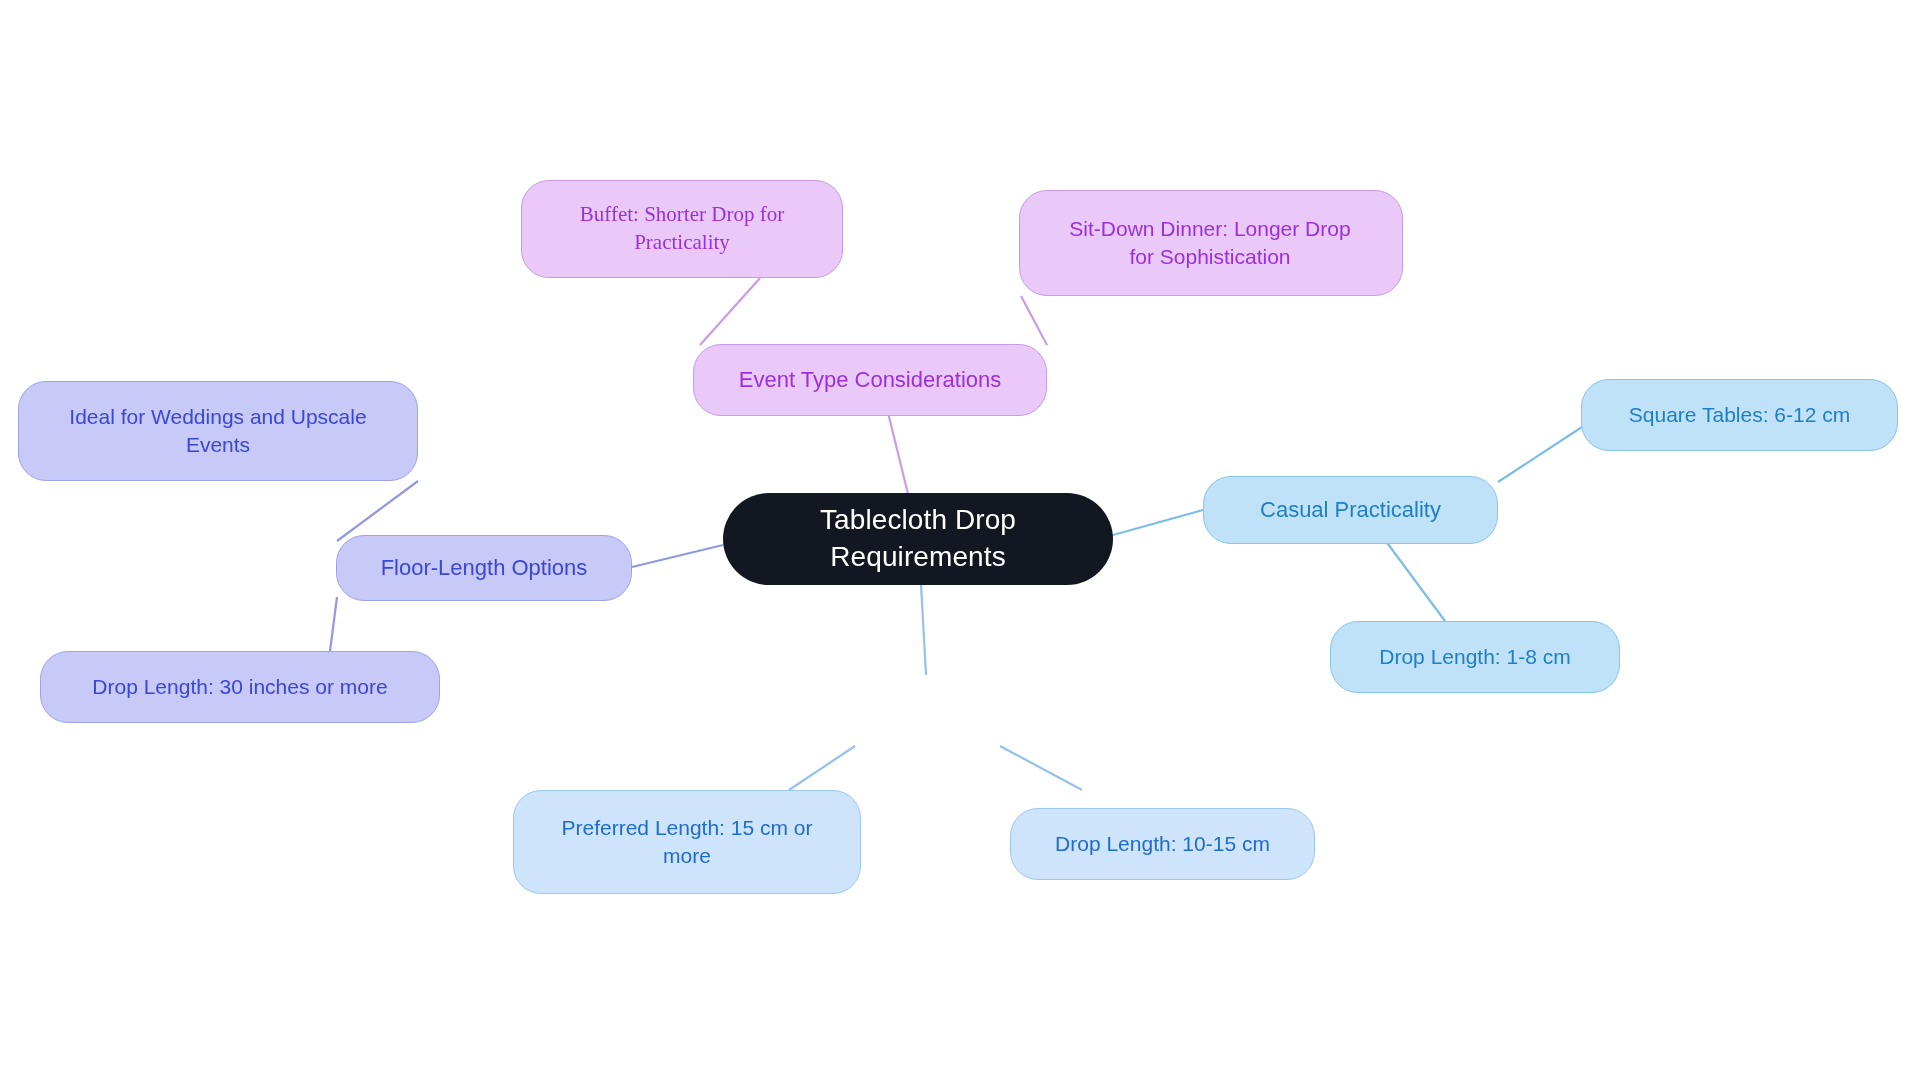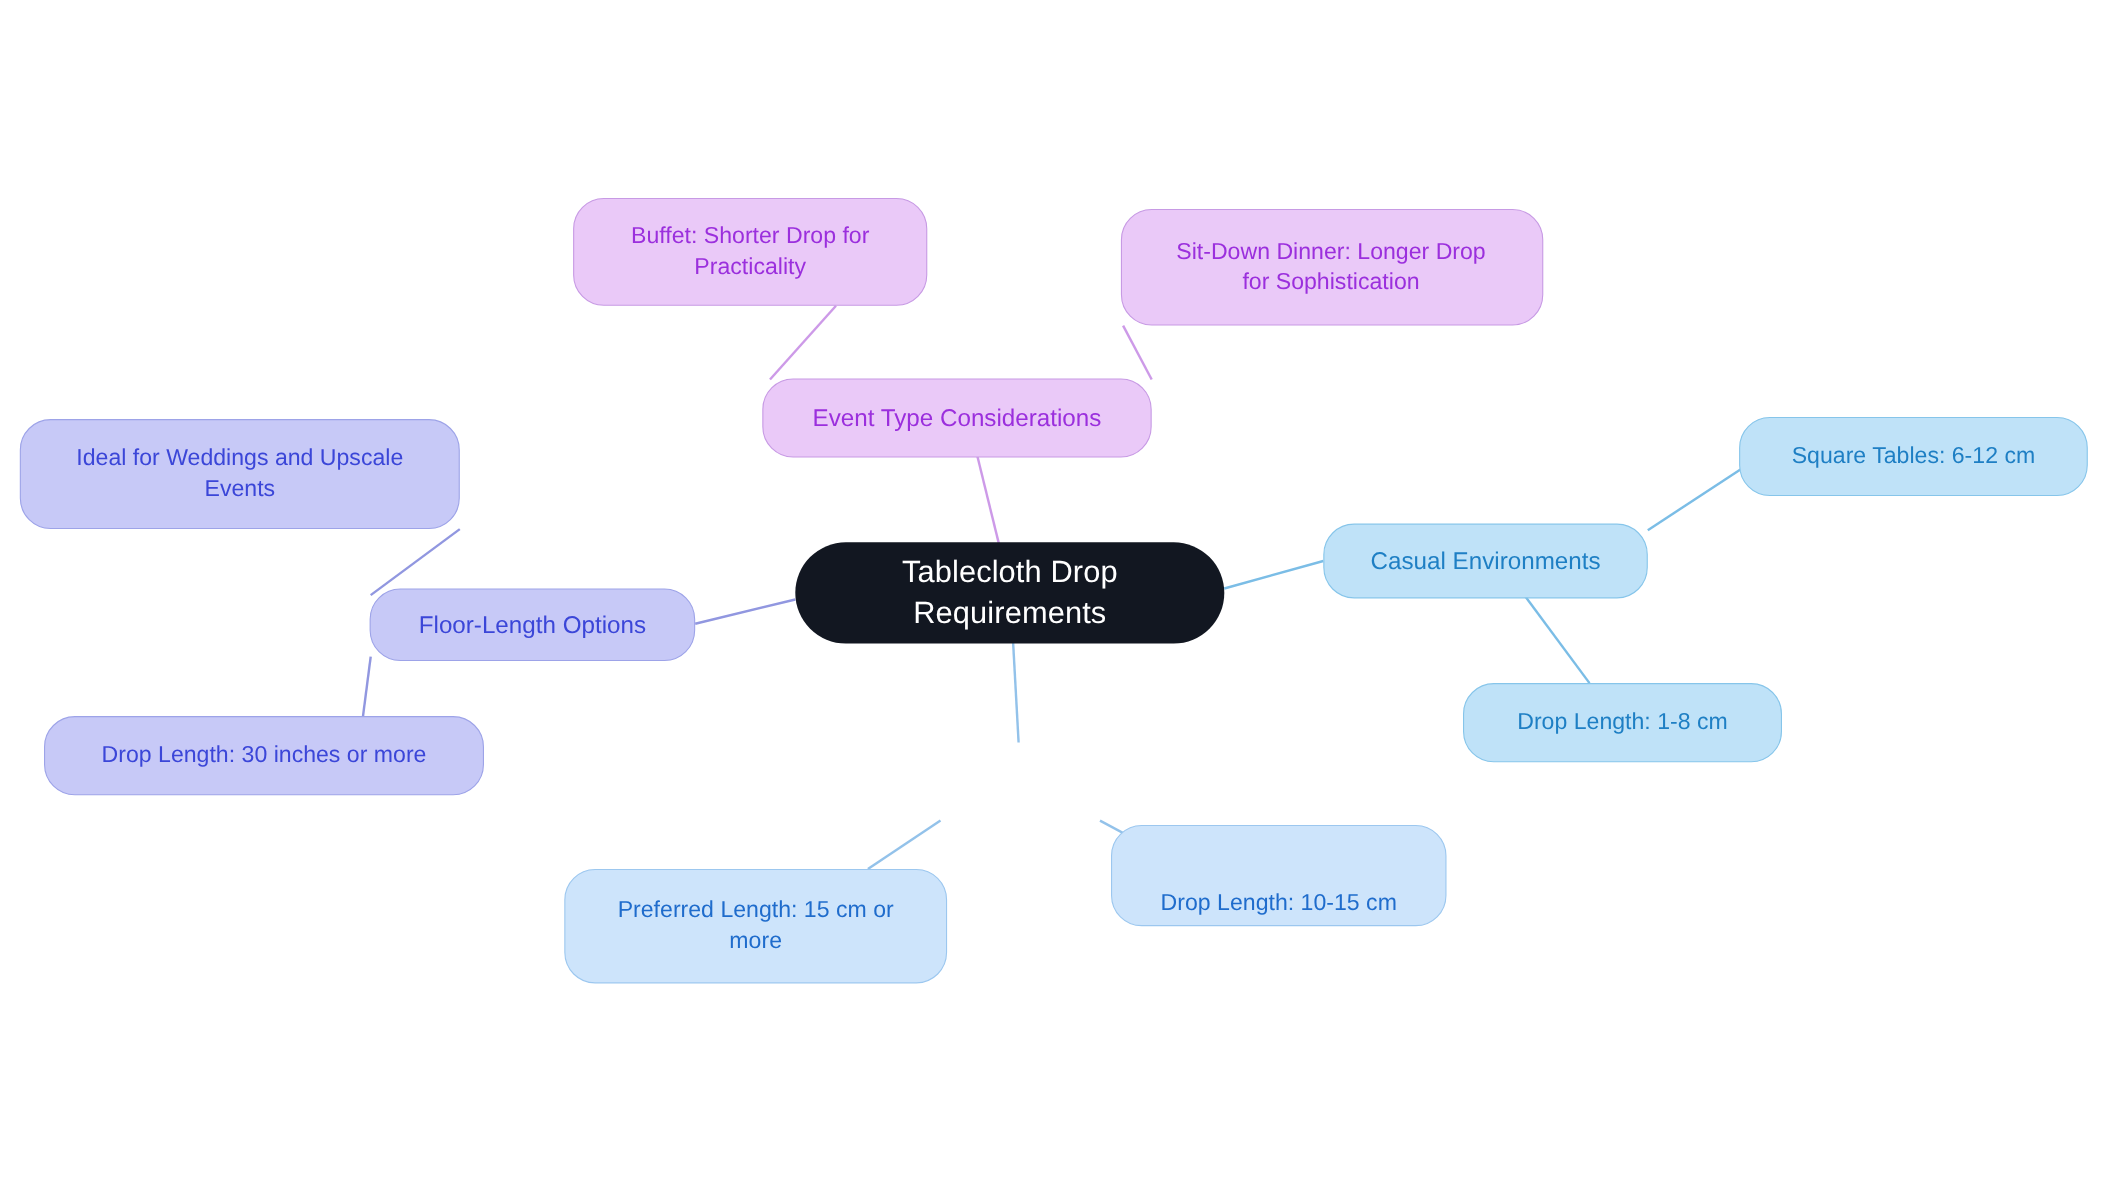--- a/index.html
+++ b/index.html
@@ -101,21 +101,21 @@
   </svg>
 
   <div class="node root" style="left:723px; top:493px; width:390px; height:92px;">
     <span>Tablecloth Drop Requirements</span>
   </div>
 
   <div class="node magenta fs-22" style="left:693px; top:344px; width:354px; height:72px;">
     <span>Event Type Considerations</span>
   </div>
 
-  <div class="node magenta fs-21" style="left:521px; top:180px; width:322px; height:98px;">
+  <div class="node magenta fs-21" style="left:521px; top:180px; width:322px; height:98px;font-family:Liberation Serif, serif;">
     <span>Buffet: Shorter Drop for
 Practicality</span>
   </div>
 
   <div class="node magenta fs-21" style="left:1019px; top:190px; width:384px; height:106px;padding-left:12px;">
     <span>Sit-Down Dinner: Longer Drop
 for Sophistication</span>
   </div>
 
   <div class="node periwinkle fs-22" style="left:336px; top:535px; width:296px; height:66px;">
@@ -125,34 +125,34 @@
   <div class="node periwinkle fs-21" style="left:18px; top:381px; width:400px; height:100px;">
     <span>Ideal for Weddings and Upscale
 Events</span>
   </div>
 
   <div class="node periwinkle fs-21" style="left:40px; top:651px; width:400px; height:72px;">
     <span>Drop Length: 30 inches or more</span>
   </div>
 
   <div class="node sky fs-22" style="left:1203px; top:476px; width:295px; height:68px;">
-    <span>Casual Environments</span>
+    <span>Casual Practicality</span>
   </div>
 
   <div class="node sky fs-21" style="left:1581px; top:379px; width:317px; height:72px;">
     <span>Square Tables: 6-12 cm</span>
   </div>
 
   <div class="node sky fs-21" style="left:1330px; top:621px; width:290px; height:72px;">
     <span>Drop Length: 1-8 cm</span>
   </div>
 
 
   <div class="node cornflower fs-21" style="left:513px; top:790px; width:348px; height:104px;">
     <span>Preferred Length: 15 cm or
 more</span>
   </div>
 
-  <div class="node cornflower fs-21" style="left:1010px; top:750px; width:305px; height:92px;align-items:flex-end;">
+  <div class="node cornflower fs-21" style="left:1010px; top:808px; width:305px; height:72px;">
     <span>Drop Length: 10-15 cm</span>
   </div>
 
 </div>
 
 </body></html>

